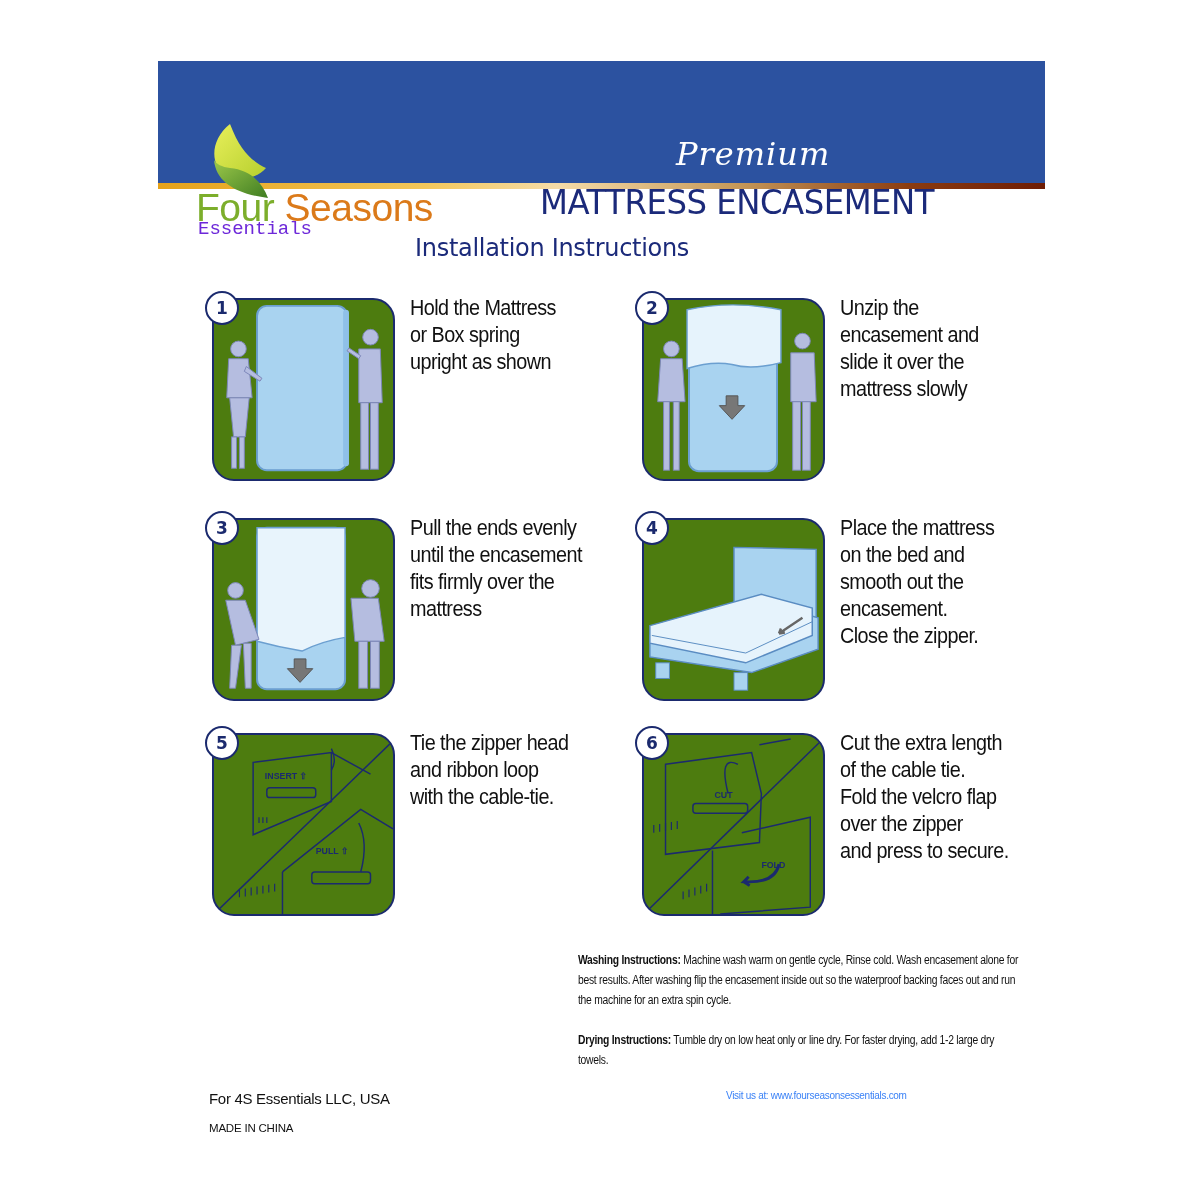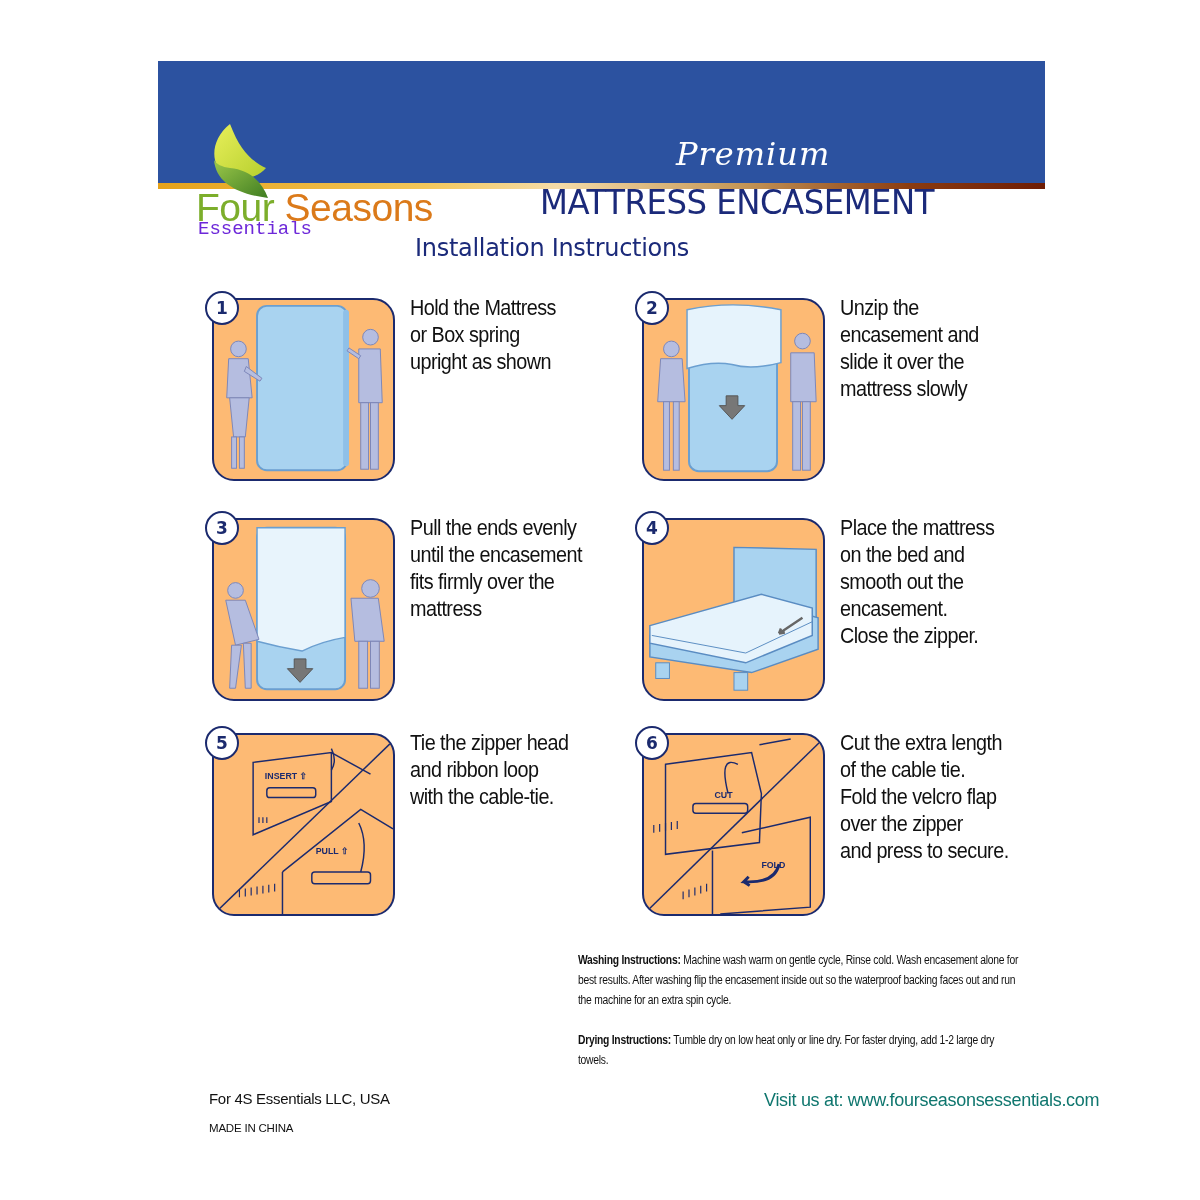--- a/index.html
+++ b/index.html
@@ -35,21 +35,21 @@
       font-size: 33px; color: #1b2a7a; letter-spacing: -0.5px; transform: scaleX(0.98); transform-origin: left;
     }
     .sub-title {
       position: absolute; left: 415px; top: 234px; font-family: "DejaVu Sans", sans-serif;
       font-size: 24px; color: #1b2a7a; letter-spacing: -0.3px;
     }
 
     .step { position: absolute; width: 400px; height: 200px; }
     .frame {
       position: absolute; left: 12px; top: 8px; width: 183px; height: 183px;
-      border: 2.5px solid #1b2a6e; border-radius: 22px; background: #fdba74; overflow: hidden;
+      border: 2.5px solid #1b2a6e; border-radius: 22px; background: #4d7c0f; overflow: hidden;
     }
     .num {
       position: absolute; left: 5px; top: 1px; width: 34px; height: 34px; border-radius: 50%;
       border: 2.5px solid #1b2a6e; background: #fff; z-index: 3;
       font-family: "DejaVu Sans", sans-serif; font-weight: bold; font-size: 17px; color: #1b2a6e;
       display: flex; align-items: center; justify-content: center;
     }
     .step-text {
       position: absolute; left: 210px; top: 4px; width: 195px;
       font-family: "Liberation Sans Narrow", "Liberation Sans", sans-serif;
@@ -61,21 +61,21 @@
     .wash {
       position: absolute; left: 578px; top: 950px; width: 440px;
       font-size: 12px; line-height: 20px; color: #111; letter-spacing: -0.3px;
       transform: scaleX(0.86); transform-origin: left top; width: 512px;
     }
     .wash b { font-weight: bold; }
     .dry { top: 1030px; }
 
     .made { position: absolute; left: 209px; top: 1074px; font-size: 11.5px; color: #111; letter-spacing: -0.2px; margin-top: 48px; }
     .for4s { position: absolute; left: 209px; top: 1090px; font-size: 15px; color: #111; letter-spacing: -0.3px; }
-    .visit { position: absolute; left: 764px; top: 1090px; font-size: 18px; color: #0f766e; letter-spacing: -0.3px; }
+    .visit { position: absolute; left: 726px; top: 1090px; font-size: 10px; color: #3b82f6; letter-spacing: -0.3px; }
   </style>
 </head>
 <body>
 
 <div class="band"></div>
 <div class="band-stripe"></div>
 
 <svg class="logo-leaf" viewBox="0 0 75 80">
   <defs>
     <linearGradient id="lg1" x1="0" y1="0" x2="1" y2="1">

